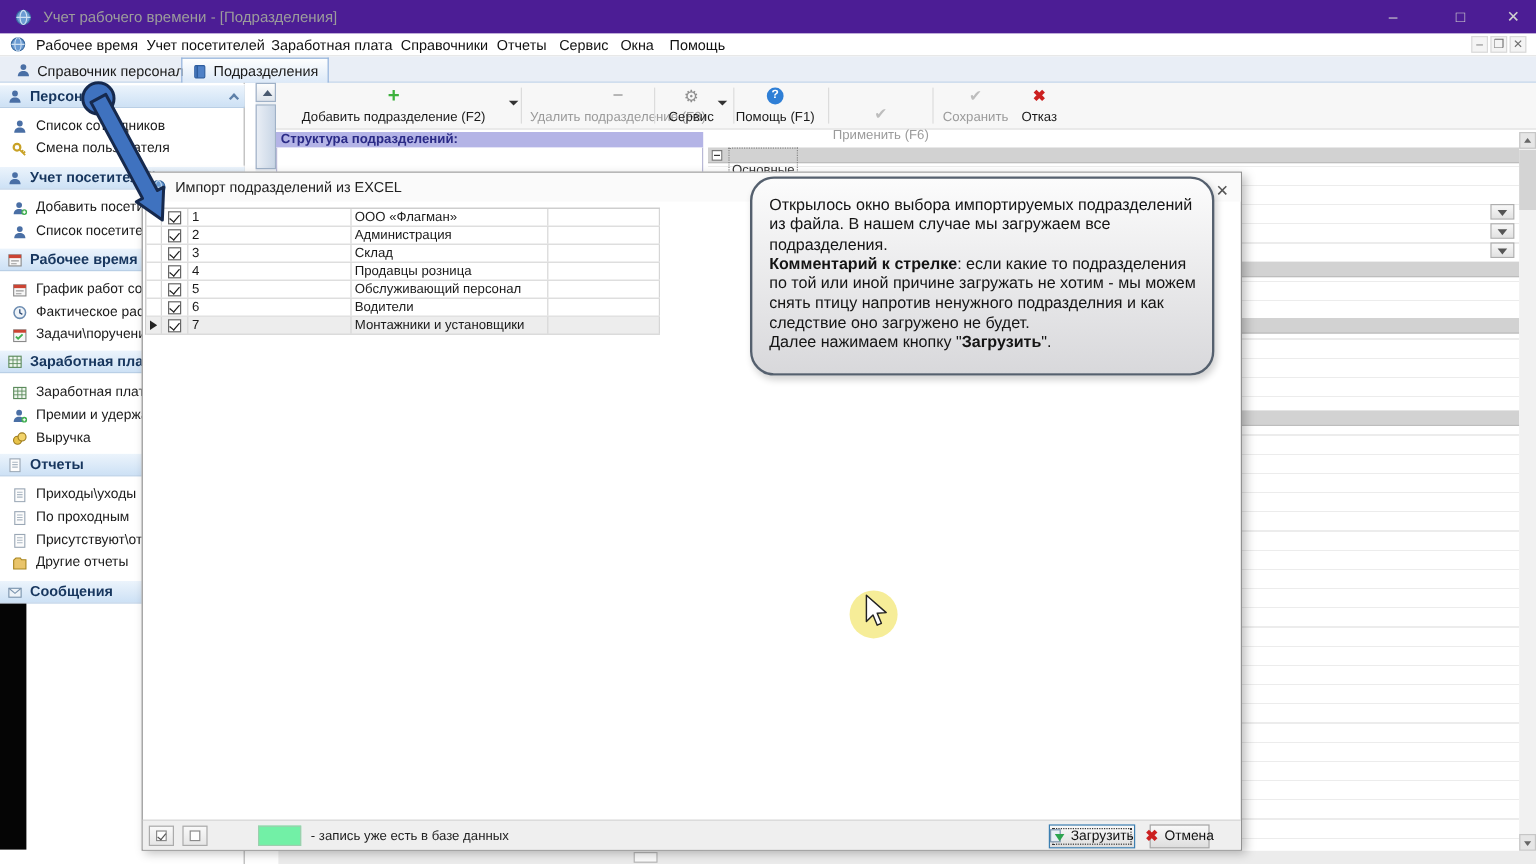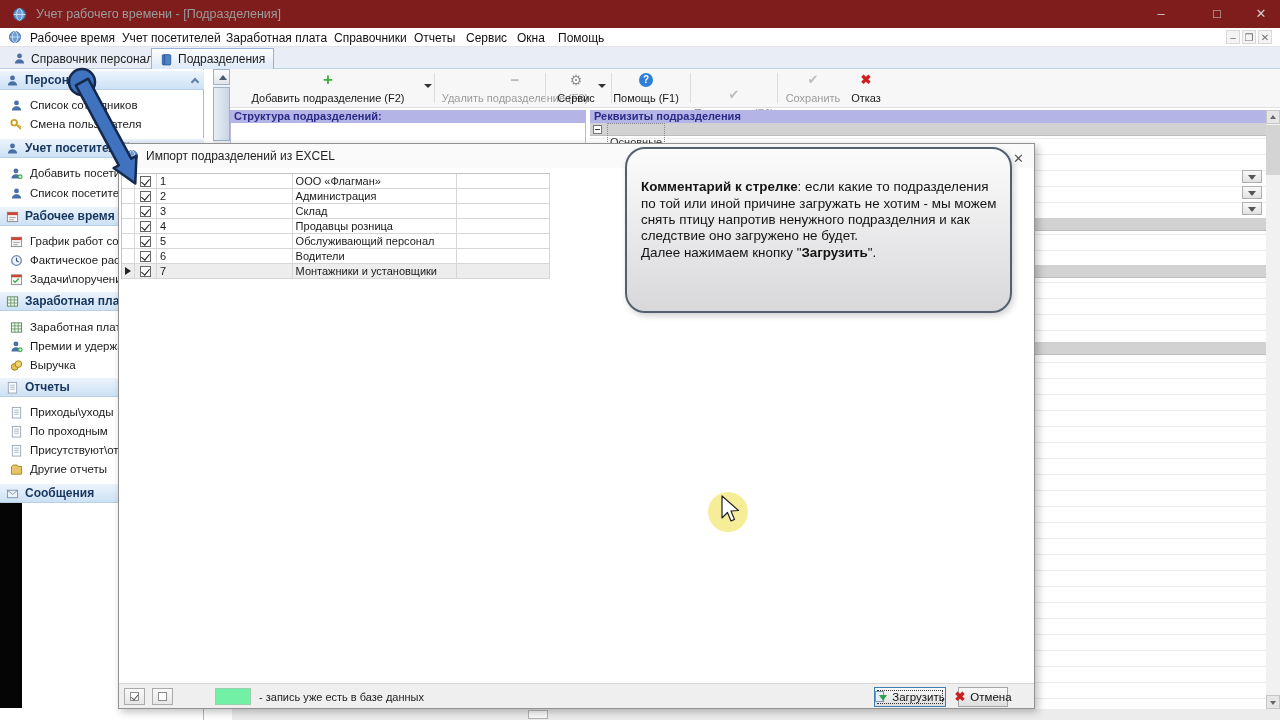--- a/index.html
+++ b/index.html
@@ -2,21 +2,21 @@
 <html><head>
 <meta charset="utf-8">
 <style>
   *{margin:0;padding:0;box-sizing:border-box}
   html,body{width:1280px;height:720px;overflow:hidden;background:#000}
   body{font-family:"Liberation Sans",sans-serif;font-size:12px;color:#1a1a1a}
   .abs{position:absolute}
   #app{position:relative;width:1280px;height:720px;background:#fff;overflow:hidden}
 
   
-  .titlebar{left:0;top:0;width:1280px;height:28px;background:#7f1d1d;color:#9c9c9c;font-size:12.5px}
+  .titlebar{left:0;top:0;width:1280px;height:28px;background:#4c1d95;color:#9c9c9c;font-size:12.5px}
   .titlebar .ttl{position:absolute;left:36px;top:7px;white-space:nowrap}
   .wctl{position:absolute;top:4px;width:22px;height:20px;text-align:center;color:#cfcfcf;font-size:13px;line-height:20px}
 
   
   .menubar{left:0;top:28px;width:1280px;height:19px;background:#fff;border-bottom:1px solid #e3e3e3}
   .menubar .mitem{position:absolute;top:2px;height:16px;line-height:16px;color:#111;font-size:12px;white-space:nowrap;padding:0 4px}
   .mdi{position:absolute;top:2px;width:14px;height:14px;color:#6f6f6f;font-size:10px;line-height:14px;text-align:center;border:1px solid #d9d9d9;background:#f4f4f4}
 
   
   .tabbar{left:0;top:47px;width:1280px;height:22px;background:#e9eef6;border-bottom:1px solid #bcd0e8}
@@ -387,21 +387,20 @@
     <span>Сохранить</span>
   </div>
   <div class="abs tbtn" style="left:846px;top:71px;width:40px">
     <span class="xico"></span>
     <span>Отказ</span>
   </div>
 
   <div class="abs phead" style="left:230px;top:110px;width:356px">Структура подразделений:</div>
   <div class="abs tree"></div>
 
-  <div class="abs phead" style="left:590px;top:110px;width:676px">Реквизиты подразделения</div>
   <div class="abs props"></div>
   <div class="abs grow" style="top:123px">
     <span class="box"></span>
     <span class="glabel">Основные</span>
   </div>
   <div class="abs combo" style="left:1242px;top:170px"></div>
   <div class="abs combo" style="left:1242px;top:186px"></div>
   <div class="abs combo" style="left:1242px;top:202px"></div>
   <div class="abs grow" style="top:218px"></div>
   <div class="abs grow" style="top:265px"></div>
@@ -511,21 +510,21 @@
       <div class="dlgbtn" style="left:839px;width:50px">
         <span class="xico"></span>
         <span>Отмена</span>
       </div>
     </div>
   </div>
 
   <div class="abs callout">
     <span class="co-close">✕</span>
     <div class="co-text">
-      <br>
+      <span>Открылось окно выбора импортируемых подразделений из файла. В нашем случае мы загружаем все подразделения.</span><br>
       <b>Комментарий к стрелке</b><span>: если какие то подразделения по той или иной причине загружать не хотим - мы можем снять птицу напротив ненужного подразделния и как следствие оно загружено не будет.</span><br>
       <span>Далее нажимаем кнопку "</span><b>Загрузить</b><span>".</span>
     </div>
   </div>
 
   <svg class="abs arrow-svg" viewBox="0 0 110 145">
     <circle cx="27" cy="27" r="13" fill="#3f72bf" stroke="#16294d" stroke-width="2.5"></circle>
     <path d="M33.2,23.7 L76.2,103.7 L81.4,100.9 L80.3,128.4 L58.6,113.1 L63.8,110.3 L20.8,30.3 Z" fill="#3f72bf" stroke="#16294d" stroke-width="2.5" stroke-linejoin="round"></path>
   </svg>
 

